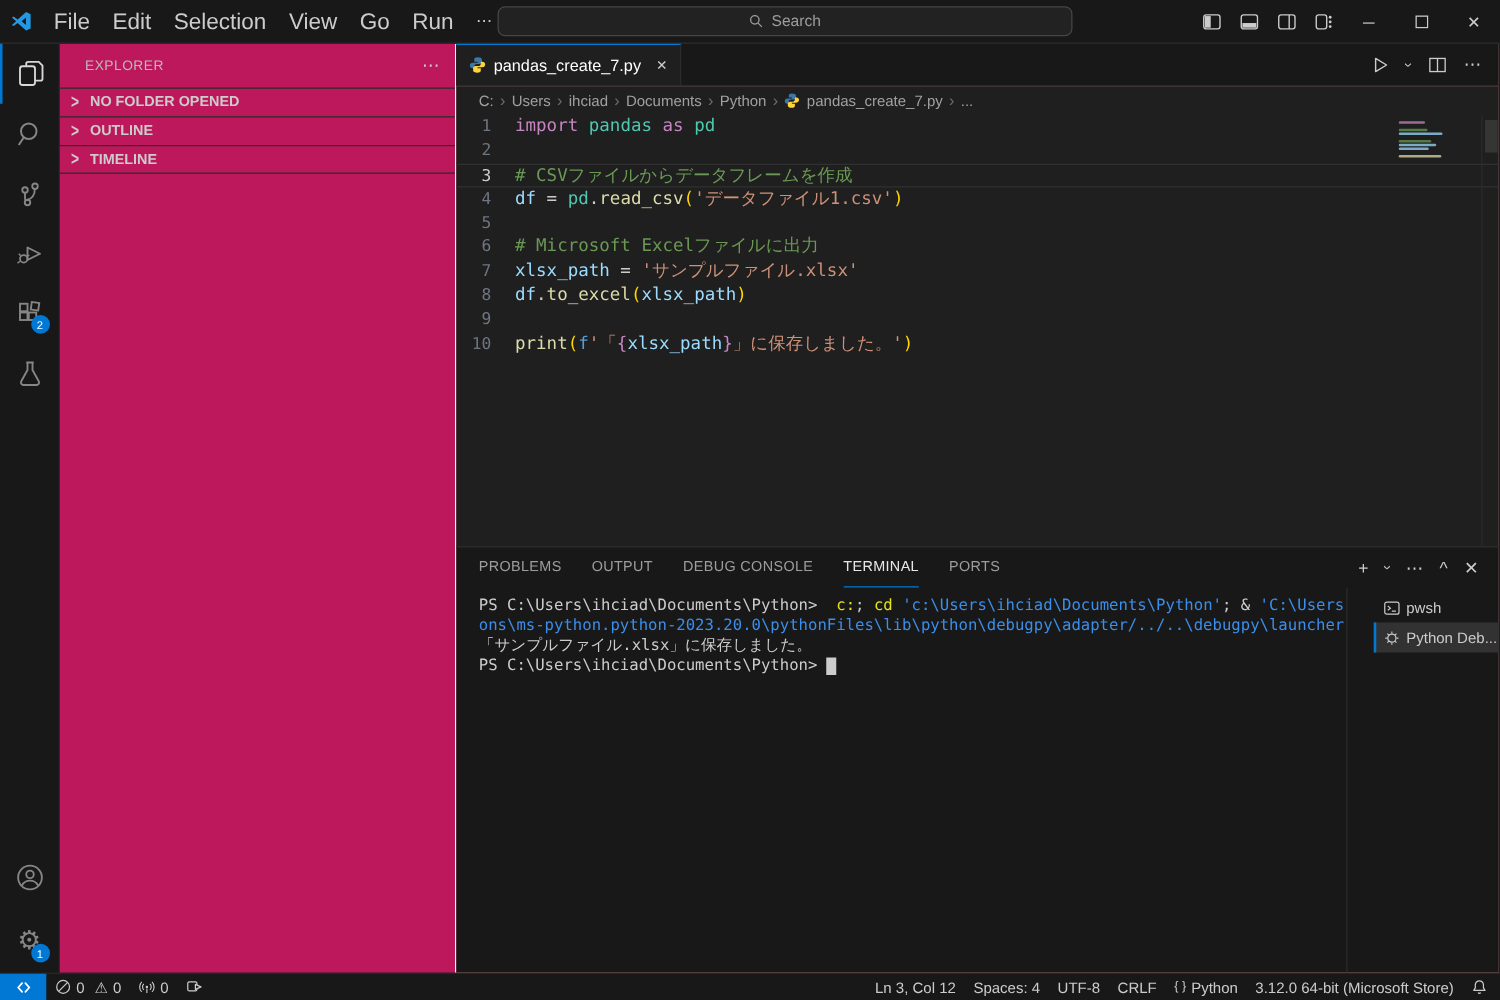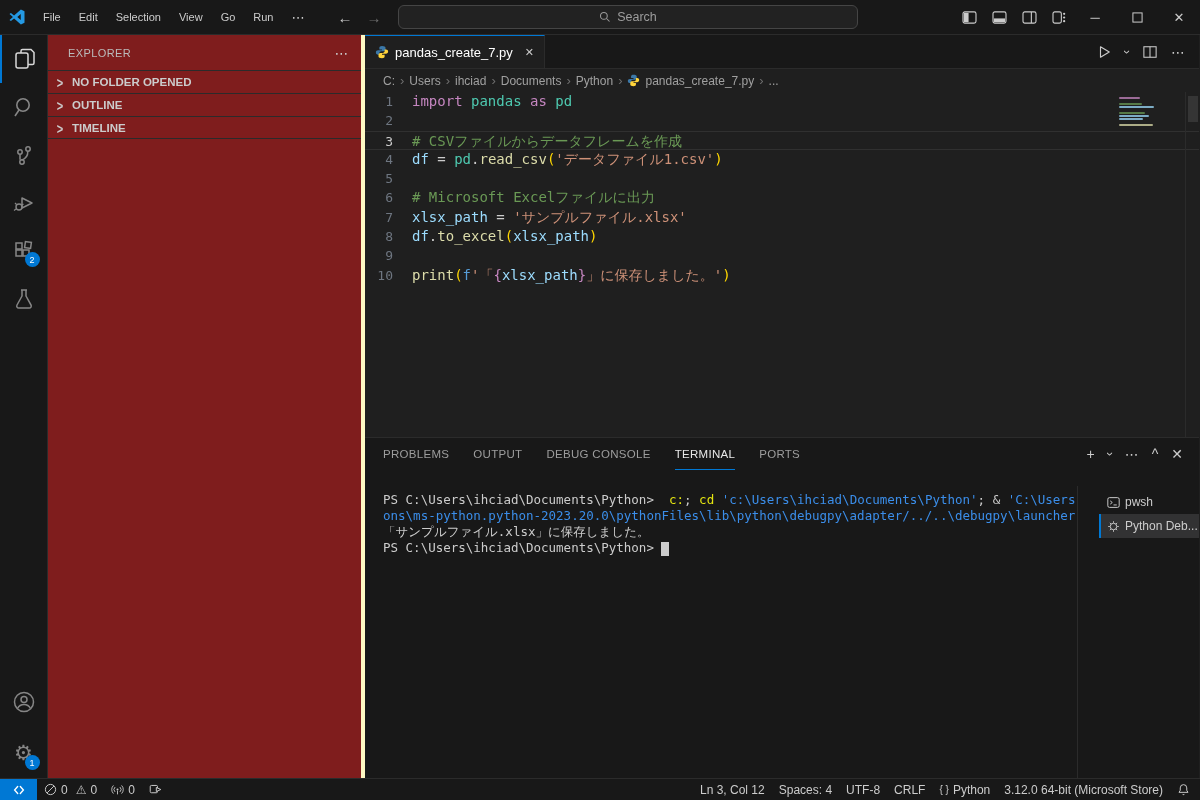--- a/index.html
+++ b/index.html
@@ -3,21 +3,21 @@
 <meta charset="utf-8">
 <style>
   * { margin:0; padding:0; box-sizing:border-box; }
   html,body { width:1200px; height:800px; overflow:hidden; background:#1f1f1f;
     font-family:"Liberation Sans","DejaVu Sans",sans-serif; color:#cccccc; }
 
   
   .titlebar { height:35px; background:#181818; display:flex; align-items:center;
     border-bottom:1px solid #2b2b2b; position:relative; }
   .logo { width:34px; display:flex; justify-content:center; }
-  .menu-item { padding:0 9px; font-size:11px; color:#cccccc; height:35px; line-height:35px; cursor:default; }
+  .menu-item { padding:0 9px; font-size:18px; color:#cccccc; height:35px; line-height:35px; cursor:default; }
   .menu-more { padding:0 9px; color:#cccccc; font-size:13px; }
   .nav-arrows { display:flex; gap:14px; margin-left:24px; font-size:15px; }
   .nav-back { color:#cccccc; } .nav-fwd { color:#6e6e6e; }
   .searchbox { position:absolute; left:398px; top:5px; width:460px; height:24px;
     background:#222222; border:1px solid #454545; border-radius:6px; display:flex;
     align-items:center; justify-content:center; gap:6px; color:#9d9d9d; font-size:12.5px; }
   .tb-right { position:absolute; right:0; top:0; height:35px; display:flex; align-items:center; }
   .layout-ic { width:30px; height:35px; display:flex; align-items:center; justify-content:center; }
   .winctl { width:42px; height:35px; display:flex; align-items:center; justify-content:center;
     color:#cccccc; font-size:13px; }
@@ -28,21 +28,21 @@
     display:flex; flex-direction:column; align-items:center; }
   .act-ic { width:48px; height:48px; display:flex; align-items:center; justify-content:center;
     position:relative; color:#868686; }
   .act-ic.active { color:#d7d7d7; border-left:2px solid #0078d4; }
   .act-spacer { flex:1; }
   .badge { position:absolute; right:8px; bottom:8px; background:#0078d4; color:#fff;
     font-size:9px; min-width:15px; height:15px; border-radius:8px; display:flex;
     align-items:center; justify-content:center; }
   .gear-glyph { font-size:21px; line-height:1; }
 
-  .sidebar { width:317px; background:#7f1d1d; border-right:4px solid #fef9c3;
+  .sidebar { width:317px; background:#be185d; border-right:1px solid #fef9c3;
     display:flex; flex-direction:column; }
   .sb-header { height:35px; display:flex; align-items:center; padding:0 12px 0 20px;
     font-size:11px; color:#bbbbbb; letter-spacing:.4px; }
   .sb-header .more { margin-left:auto; color:#cccccc; font-size:14px; }
   .sb-section { height:23px; display:flex; align-items:center; gap:4px; padding-left:4px;
     border-top:1px solid #2b2b2b; font-size:11.5px; font-weight:bold; color:#cccccc; }
   .sb-chev { color:#cccccc; font-size:11px; width:16px; text-align:center; transform:scaleY(1.4); }
 
   
   .editor-region { width:834px; display:flex; flex-direction:column; background:#fca5a5; }
@@ -70,21 +70,21 @@
   .tk-txt{color:#cccccc}
   .minimap { position:absolute; top:5px; right:42px; width:38px; }
   .minimap .mm-line { height:2px; margin-bottom:1px; border-radius:1px; }
   .editor-scroll { position:absolute; top:0; right:0; width:14px; height:100%;
     border-left:1px solid #2b2b2b; }
   .editor-scroll .slider { position:absolute; top:4px; left:2px; width:10px; height:26px;
     background:rgba(121,121,121,.25); }
 
   
   .panel { height:341px; background:#181818; border-top:1px solid #2b2b2b;
-    display:flex; flex-direction:column;gap:16px; }
+    display:flex; flex-direction:column; }
   .panel-tabs { height:32px; display:flex; align-items:center; padding-left:18px; gap:24px; }
   .panel-tab { font-size:11.5px; color:#9d9d9d; letter-spacing:.3px; height:32px;
     display:flex; align-items:center; }
   .panel-tab.active { color:#e7e7e7; border-bottom:1px solid #0078d4; }
   .panel-actions { margin-left:auto; display:flex; align-items:center; gap:13px;
     padding-right:16px; color:#cccccc; font-size:14px; }
   .chev-down { display:inline-block; transform:rotate(90deg); font-size:12px; }
   .panel-body { flex:1; display:flex; }
   .term-out { flex:1; padding:6px 0 0 18px; }
   .term-line { font-family:"DejaVu Sans Mono","Liberation Mono",monospace; font-size:12.5px;

